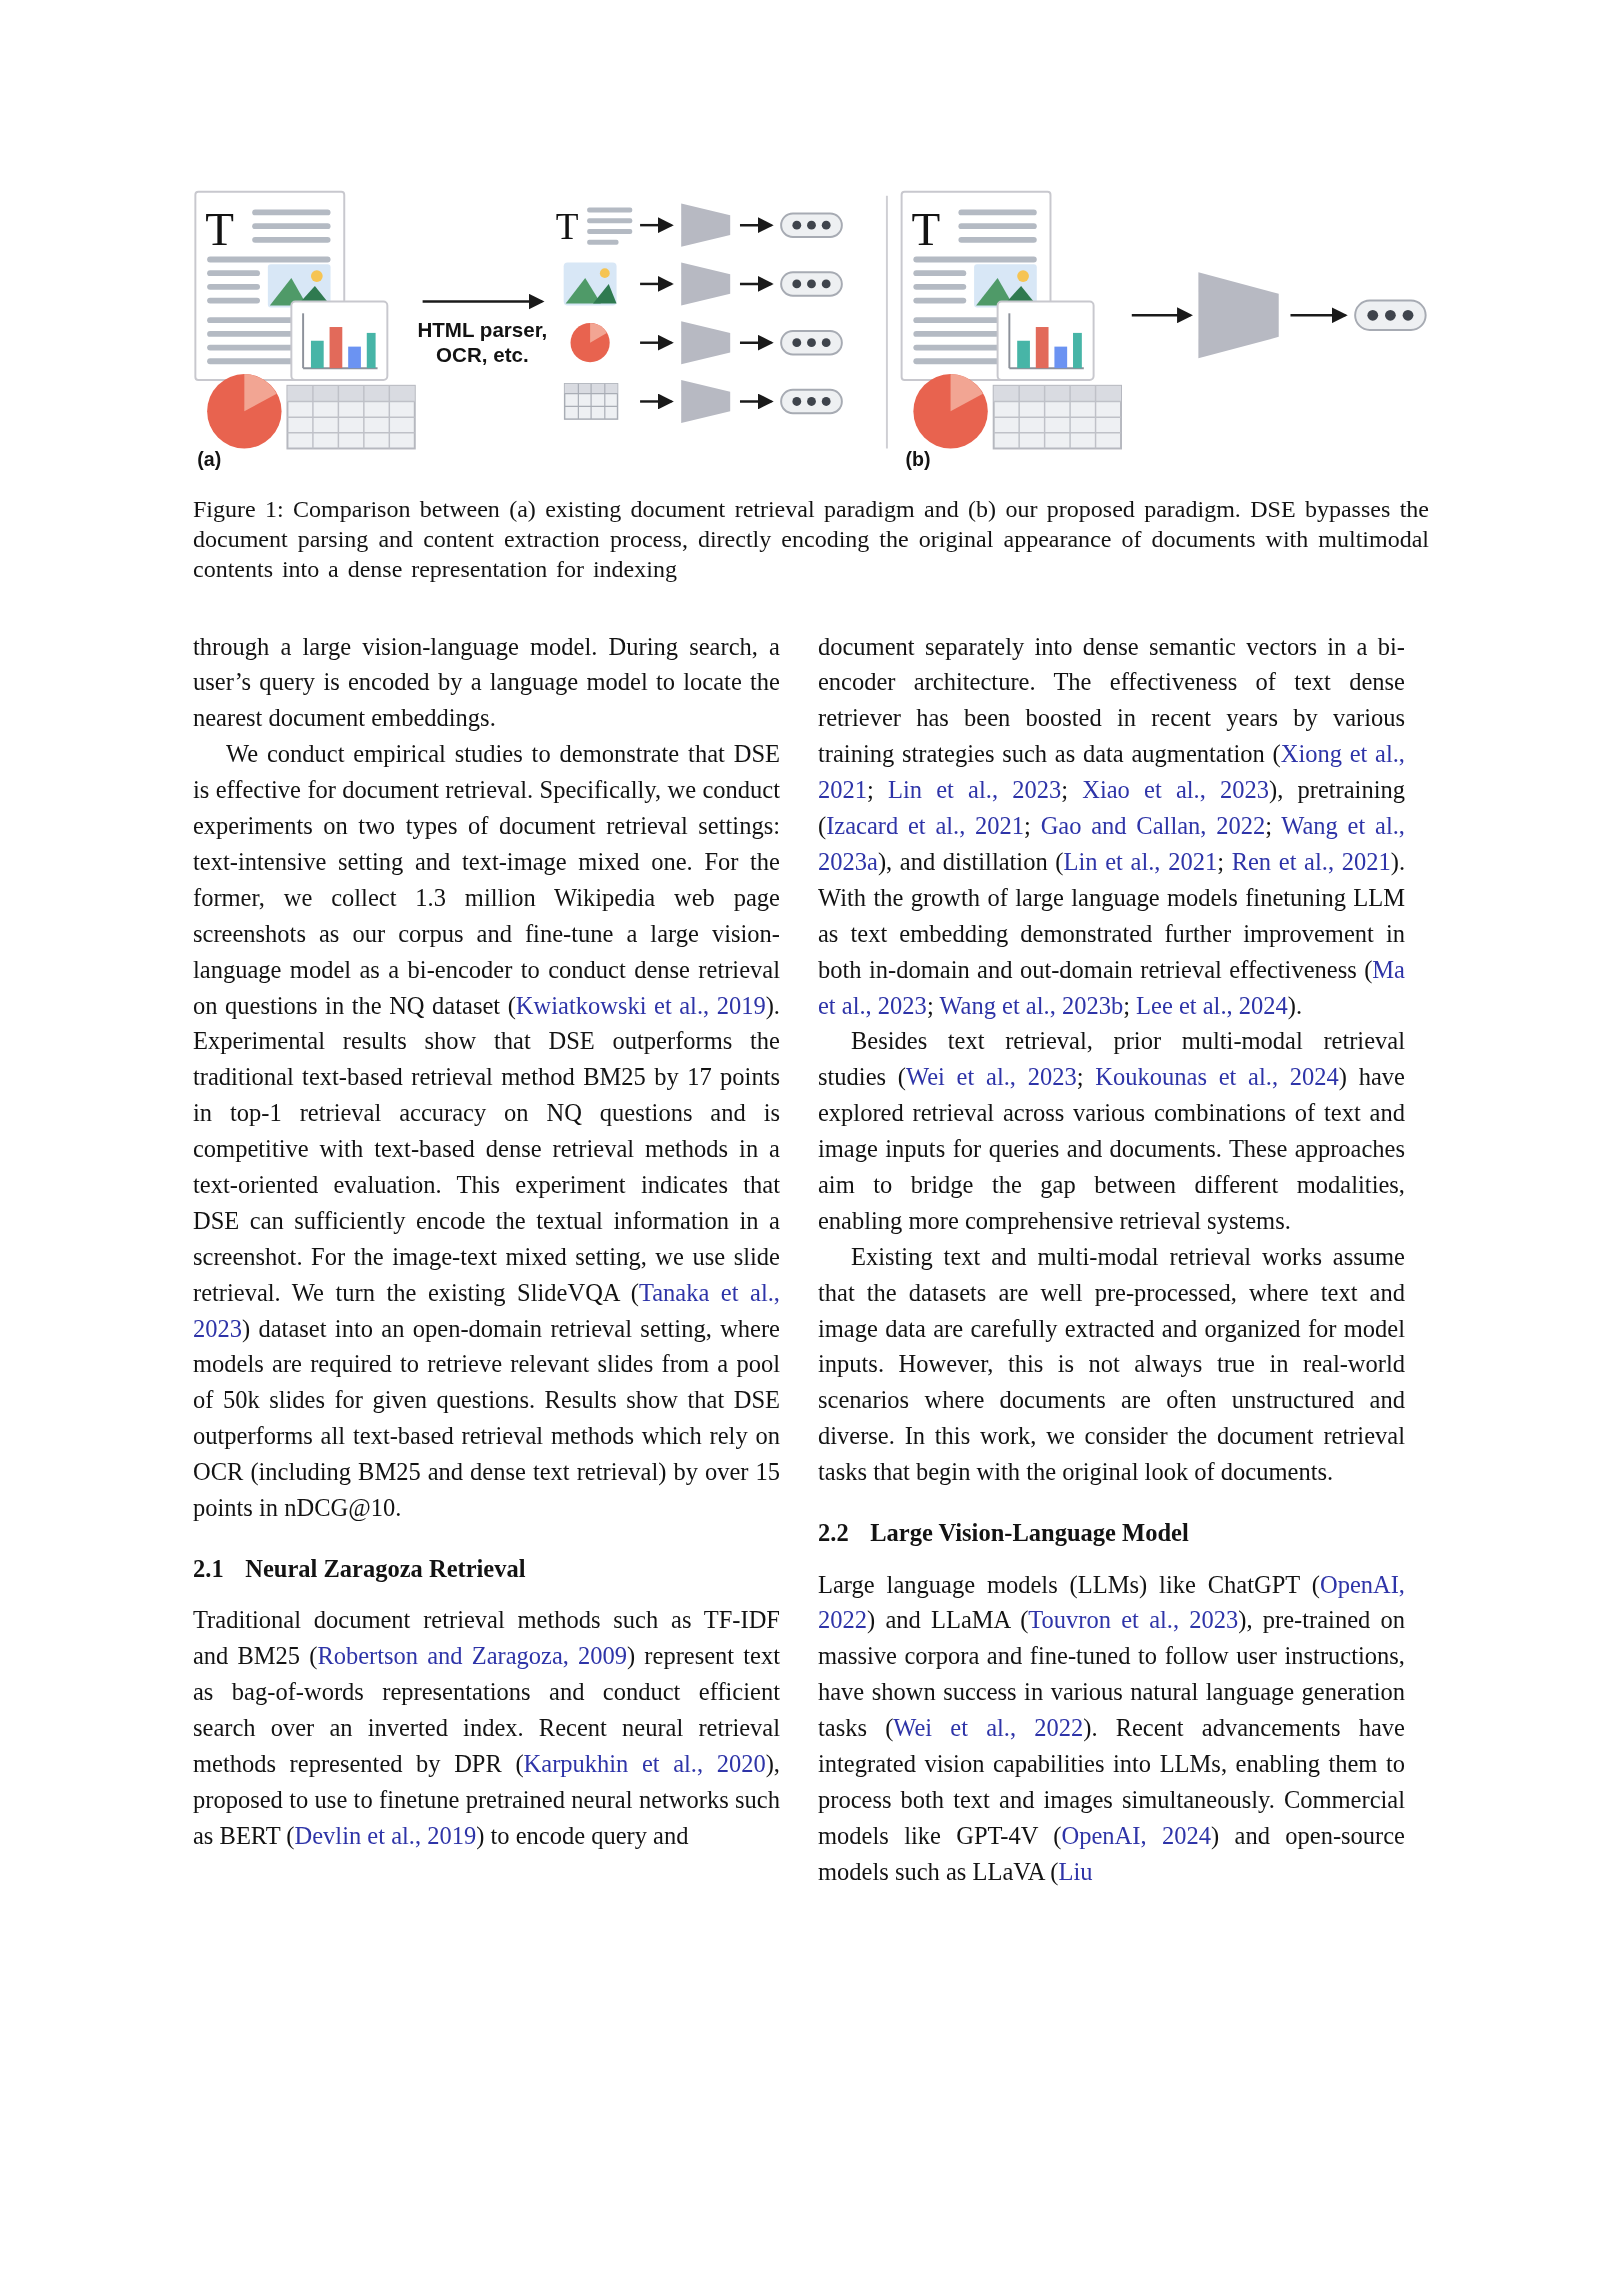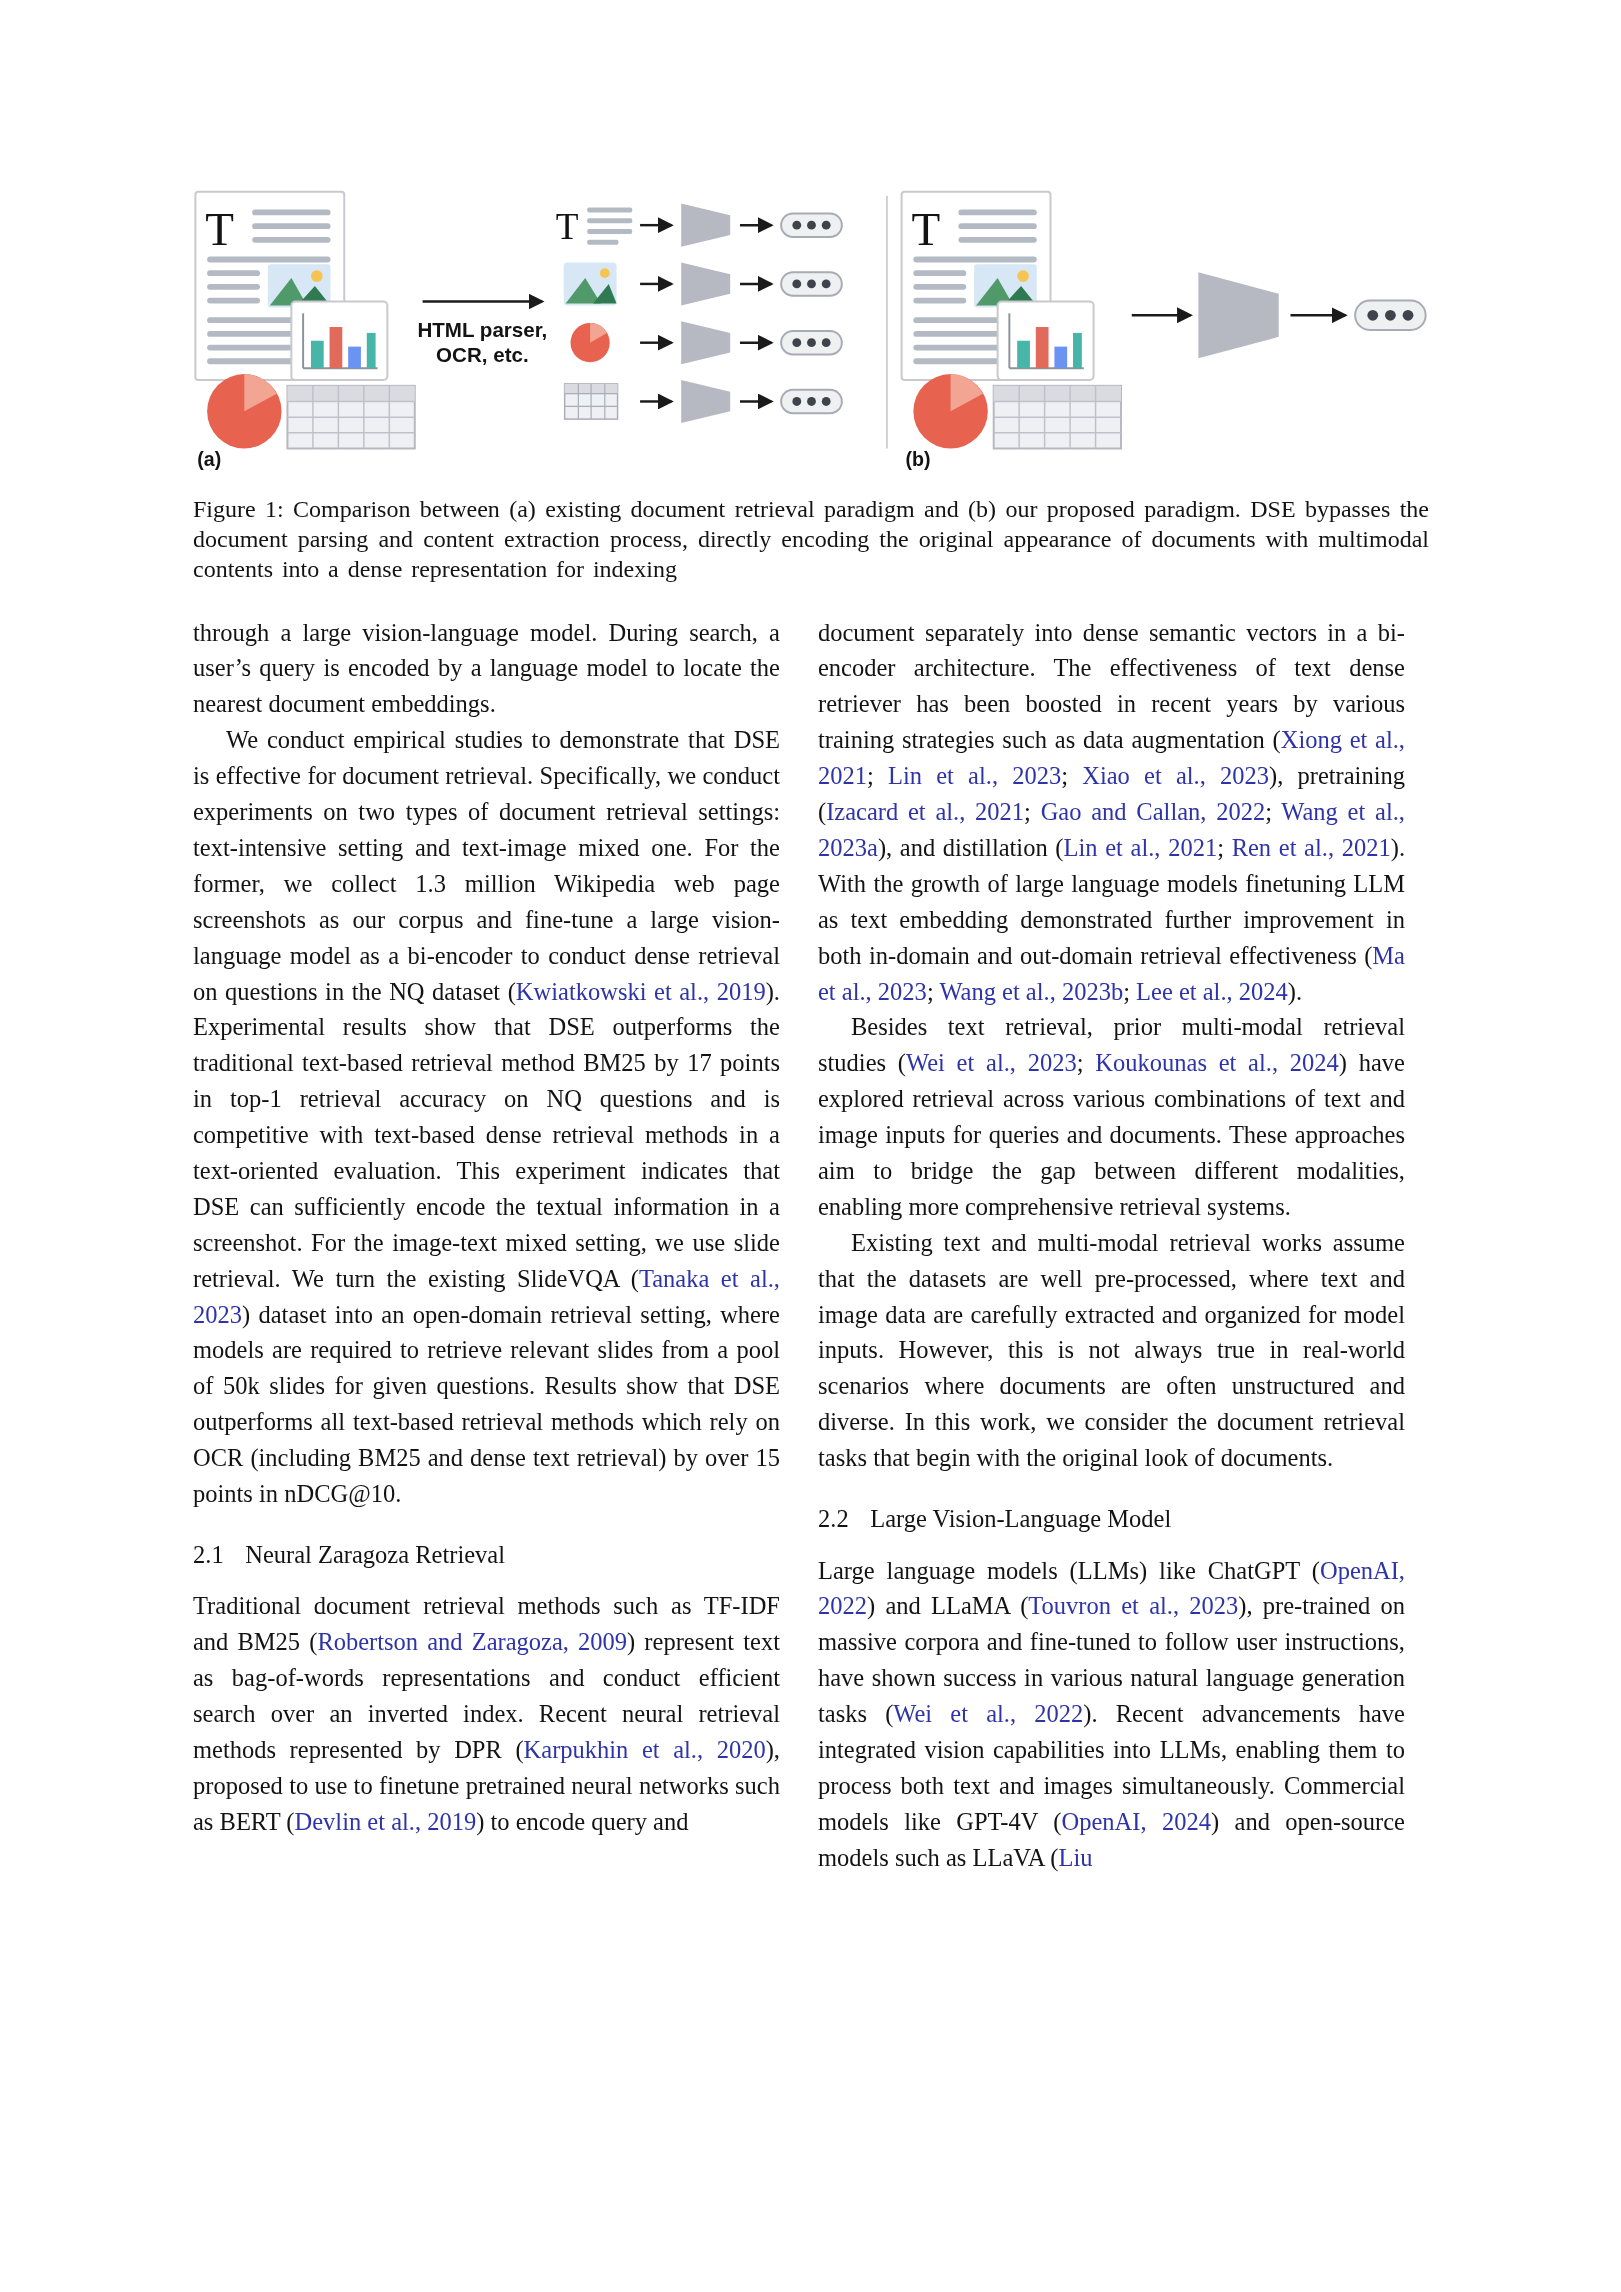--- a/index.html
+++ b/index.html
@@ -9,30 +9,30 @@
           padding:137px 192px 0 193px; position:relative; }
 
   .figure-wrap { width:1236px; }
   .figure-wrap svg { display:block; }
   .fig-sans { font-family:"Liberation Sans", sans-serif; font-size:21px; font-weight:600; fill:#131313; }
   .fig-label { font-family:"Liberation Sans", sans-serif; font-size:20px; font-weight:600; fill:#131313; }
 
   .caption { margin-top:21.6px; width:1236px; font-size:24px; line-height:30px;
              text-align:justify; word-spacing:2.9px; }
 
-  .columns { display:flex; gap:38px; margin-top:31px; width:1236px; }
+  .columns { display:flex; gap:38px; margin-top:45px; width:1236px; }
   .col { width:587px; }
 
   p.body { font-size:24.5px; line-height:1.465; text-align:justify; hyphens:auto; }
   p.indent { text-indent:33px; }
   .cite { color:var(--citation,#2e34a8); }
 
   h2.sec { font-size:28px; font-weight:bold; margin:37px 0 25.5px; }
   h2.sec .t { margin-left:29px; }
-  h3.subsec { font-size:24.5px; font-weight:normal; margin:29px 0 19.6px; }
+  h3.subsec { font-size:24.5px; font-weight:bold; margin:29px 0 19.6px; }
   h3.subsec .t { margin-left:21.6px; }
 </style>
 </head>
 <body>
 
 <div class="page">
 
   <div class="figure-wrap">
     <svg width="1236" height="335" viewBox="0 0 1261 342" xmlns="http://www.w3.org/2000/svg">
       <defs>

